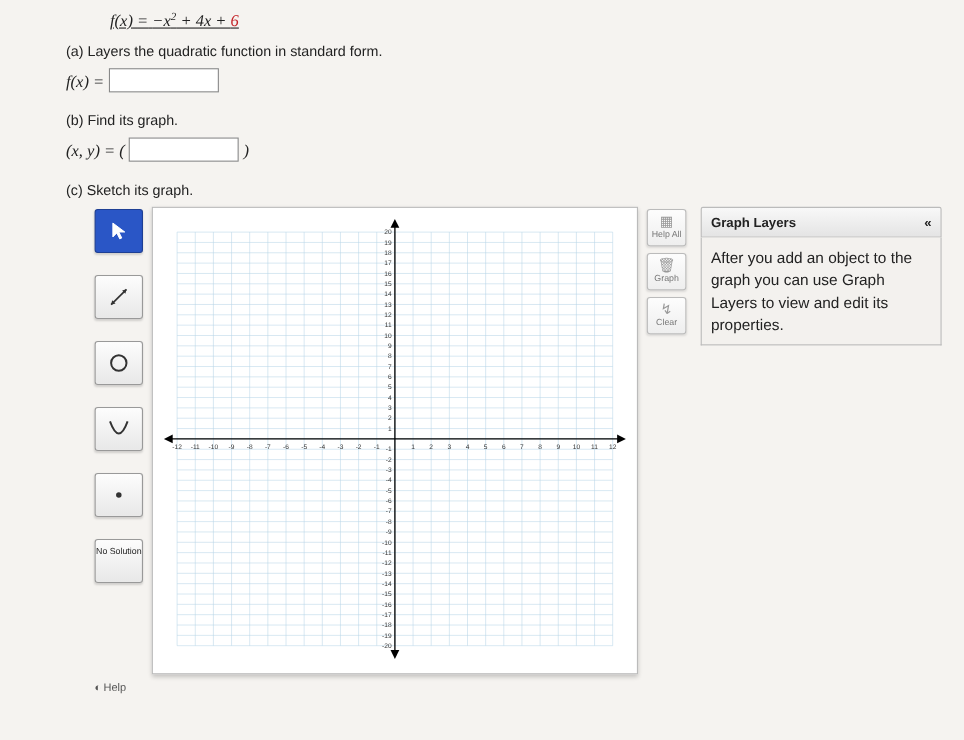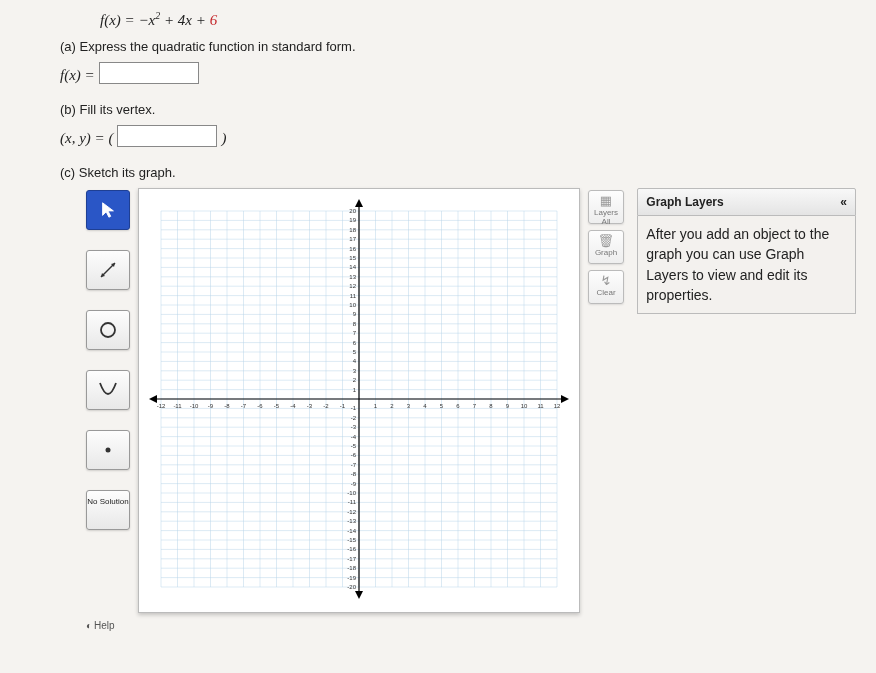--- a/index.html
+++ b/index.html
@@ -10,20 +10,21 @@
     font-size: 13px;
     background: #f5f3f0;
     color: #222;
     width: 876px;
   }
   .formula {
     margin-left: 80px;
     font-style: italic;
     font-family: 'Times New Roman', serif;
     font-size: 15px;
+    text-decoration: underline;
   }
   .formula .fx { font-style: italic; }
   .formula sup { font-size: 10px; }
   .red { color: #c4252a; }
   .part {
     margin: 10px 0 8px 40px;
   }
   .answer-line {
     margin: 6px 0 18px 40px;
     font-family: 'Times New Roman', serif;
@@ -151,27 +152,27 @@
 </style>
 </head>
 <body>
 
 <div class="formula">
   <span class="fx">f(x)</span>
   <span>=</span>
   <span>−x</span><sup>2</sup><span> + 4x + </span><span class="red">6</span>
 </div>
 
-<div class="part">(a) Express the quadratic function in standard form.</div>
+<div class="part">(a) Layers the quadratic function in standard form.</div>
 <div class="answer-line">
   <span>f(x) =</span>
   <input class="answer-input" type="text" style="">
 </div>
 
-<div class="part">(b) Fill its vertex.</div>
+<div class="part">(b) Find its graph.</div>
 <div class="answer-line">
   <span>(x, y)  =  (</span>
   <input class="answer-input" type="text" style="">
   <span>)</span>
 </div>
 
 <div class="part">(c) Sketch its graph.</div>
 
 <div class="graph-area">
 
@@ -349,21 +350,21 @@
         <text x="217" y="52.2" font-size="6" text-anchor="end" fill="#333">17</text>
         <text x="217" y="42.8" font-size="6" text-anchor="end" fill="#333">18</text>
         <text x="217" y="33.4" font-size="6" text-anchor="end" fill="#333">19</text>
         <text x="217" y="24" font-size="6" text-anchor="end" fill="#333">20</text>
       </svg>
   </div>
 
   <div class="side-tools">
     <div class="side-btn">
       <span class="ico">▦</span>
-      <span>Layers All</span>
+      <span>Help All</span>
     </div>
     <div class="side-btn">
       <span class="ico">🗑</span>
       <span>Graph</span>
     </div>
     <div class="side-btn">
       <span class="ico">↯</span>
       <span>Clear</span>
     </div>
   </div>

